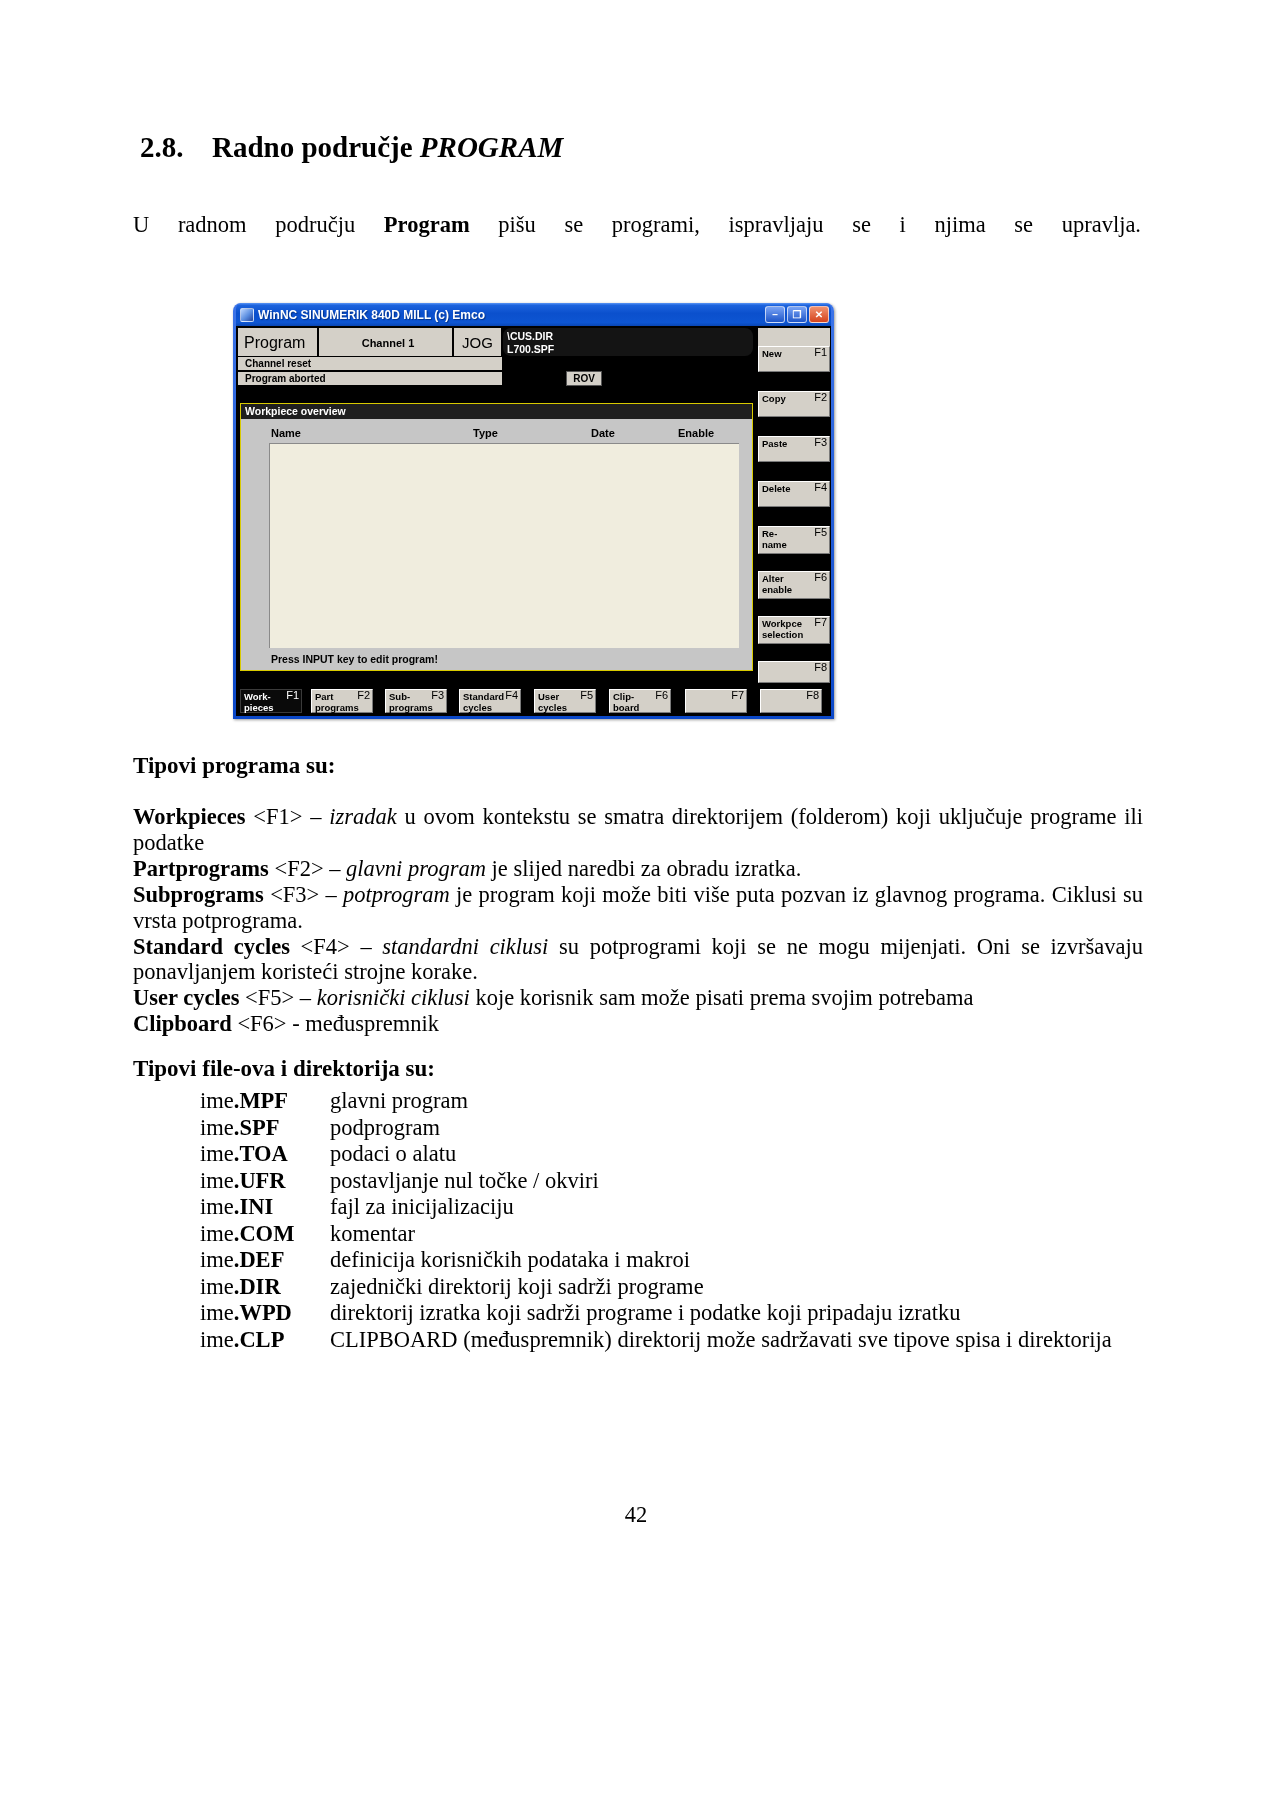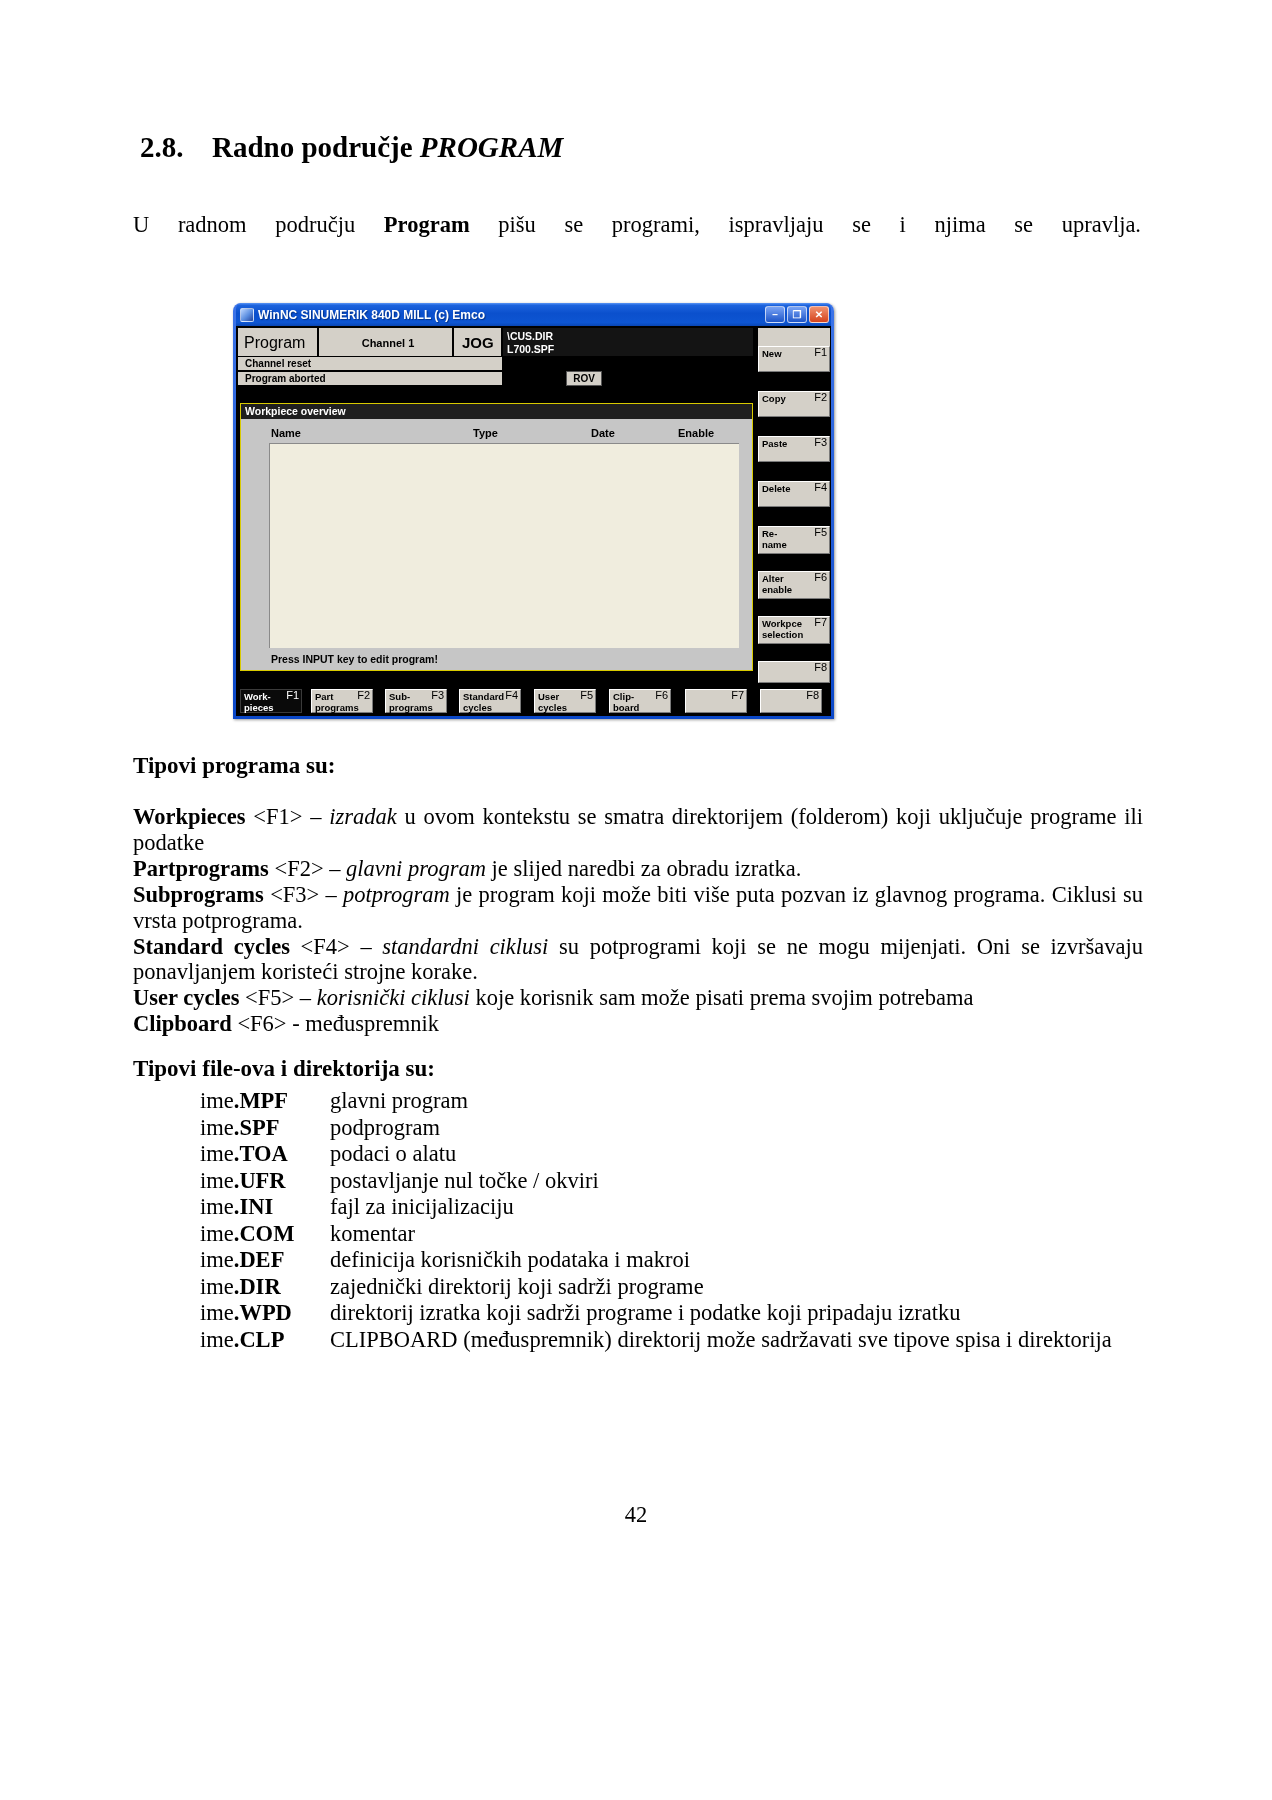--- a/index.html
+++ b/index.html
@@ -55,23 +55,23 @@
     line-height:15px; text-align:center; border:1px solid rgba(255,255,255,.65); text-shadow:none; }
   .tbtn.min, .tbtn.max { background:linear-gradient(180deg,#7aa4f5,#1e55c8); }
   .tbtn.close { background:linear-gradient(180deg,#f0926f,#d5431d); }
 
   .winbody { position:relative; height:390px; background:#000; overflow:hidden; }
   .winbody > div { position:absolute; }
 
   .cell { background:#d4d0c8; color:#000; }
   .cell.prog  { left:2px;  top:2px; width:79px;  height:28px; font-size:16px; padding:6px 0 0 6px; }
   .cell.chan  { left:83px; top:2px; width:133px; height:28px; font-size:11px; font-weight:bold; padding:9px 0 0 5px;text-align:center; }
-  .cell.jog   { left:218px;top:2px; width:47px;  height:28px; font-size:15px; font-weight:bold; padding:6px 0 0 8px; }
+  .cell.jog   { left:218px;top:2px; width:47px;  height:28px; font-size:15px; font-weight:normal; padding:6px 0 0 8px; }
   .cell.file  { left:267px;top:2px; width:250px; height:28px; background:#141414; color:#fff;
-                font-size:10.5px; font-weight:bold; line-height:13px; padding:2px 0 0 4px; }
+                font-size:10.5px; font-weight:bold; line-height:13px; padding:2px 0 0 4px;border-radius:8px; }
   .cell.blank { left:522px;top:2px; width:72px;  height:28px; }
 
   .strip { background:#d4d0c8; font-size:10px; font-weight:bold; line-height:13px; padding-left:7px; }
   .strip.s1 { left:2px; top:31px; width:264px; height:13px; }
   .strip.s2 { left:2px; top:46px; width:264px; height:13px; }
   .rov { left:330px; top:45px; width:36px; height:15px; background:#d4d0c8; border:1px solid #555;
          font-size:10px; font-weight:bold; text-align:center; line-height:13px; }
 
   .panel { left:4px; top:77px; width:513px; height:268px; background:#c6c6c6; border:1px solid #d8ca00; }
   .panel-bar { height:15px; background:#1f1f1f; color:#fff; font-size:10.5px; font-weight:bold; padding:1px 0 12px 4px; }

